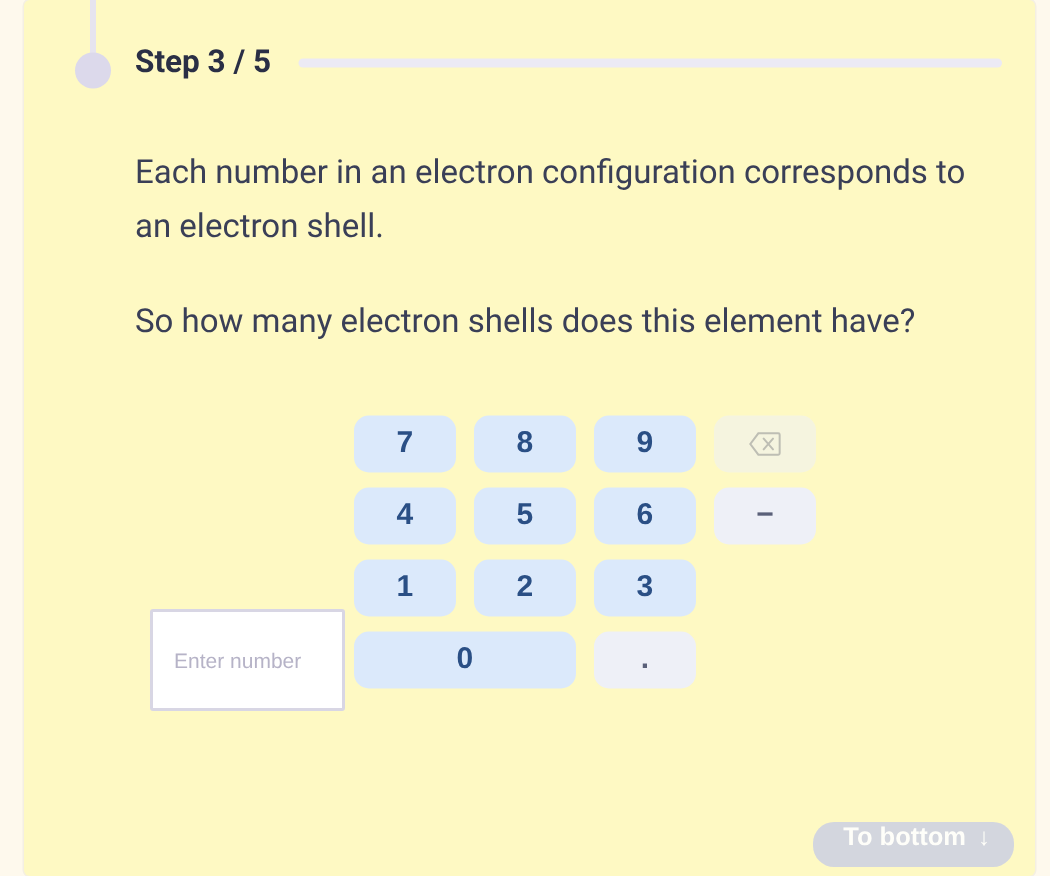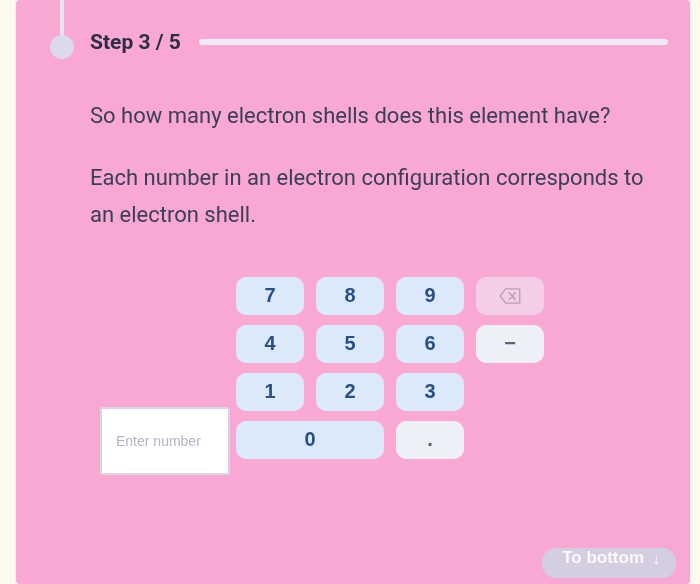--- a/index.html
+++ b/index.html
@@ -10,21 +10,21 @@
       height: 584px;
       overflow: hidden;
       position: relative;
     }
     .frame {
       position: absolute;
       left: 16px;
       top: 0;
       right: 10px;
       bottom: 0;
-      background: #f9a8d4;
+      background: #fef9c3;
       border-radius: 4px;
       box-shadow: 0 0 0 1px rgba(0,0,0,0.04);
     }
     .timeline {
       position: absolute;
       left: 44px;
       top: 0;
       width: 4px;
       height: 44px;
       background: #e6e4ef;
@@ -161,22 +161,22 @@
   <div class="timeline-dot"></div>
 
   <div class="content">
 
     <div class="step-header">
       <div class="step-label">Step 3 / 5</div>
       <div class="progress-track"></div>
     </div>
 
     <div class="body-text">
+      <p>Each number in an electron configuration corresponds to an electron shell.</p>
       <p>So how many electron shells does this element have?</p>
-      <p>Each number in an electron configuration corresponds to an electron shell.</p>
     </div>
 
     <input type="text" class="input-box" placeholder="Enter number" style="">
 
     <div class="keypad">
       <div class="keypad-row">
         <button class="key num">7</button>
         <button class="key num">8</button>
         <button class="key num">9</button>
         <button class="key op faded">

